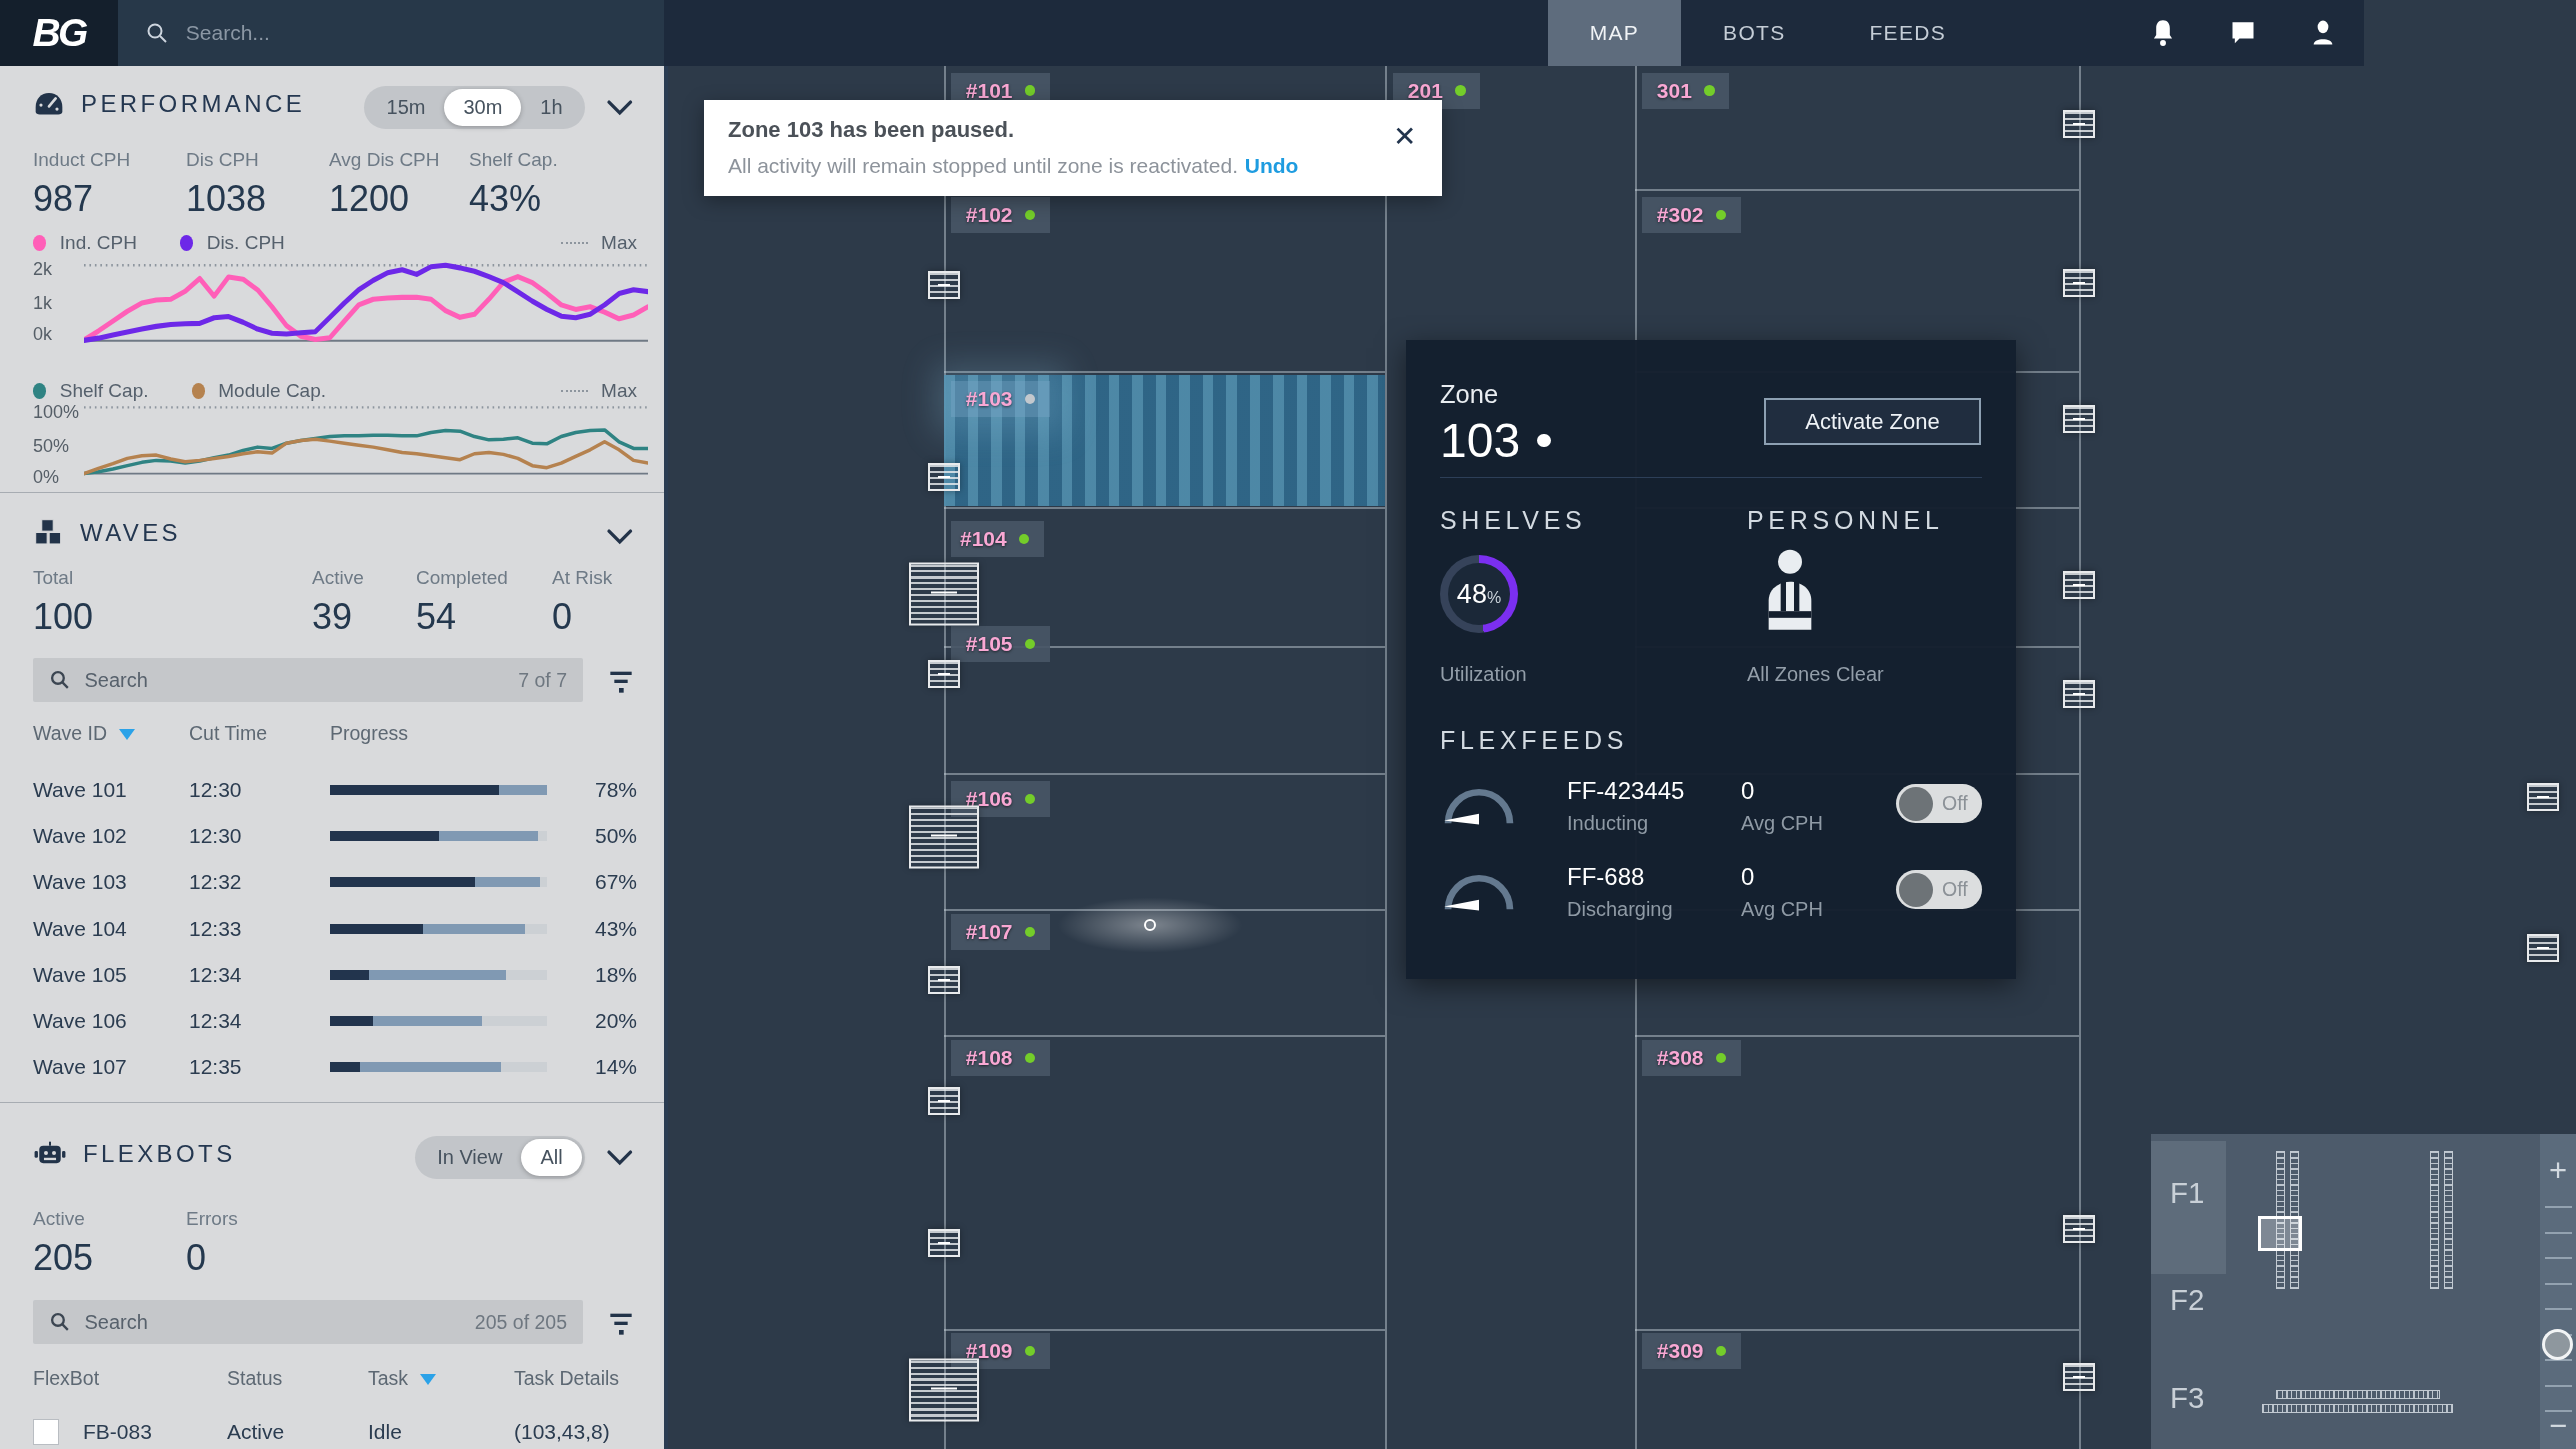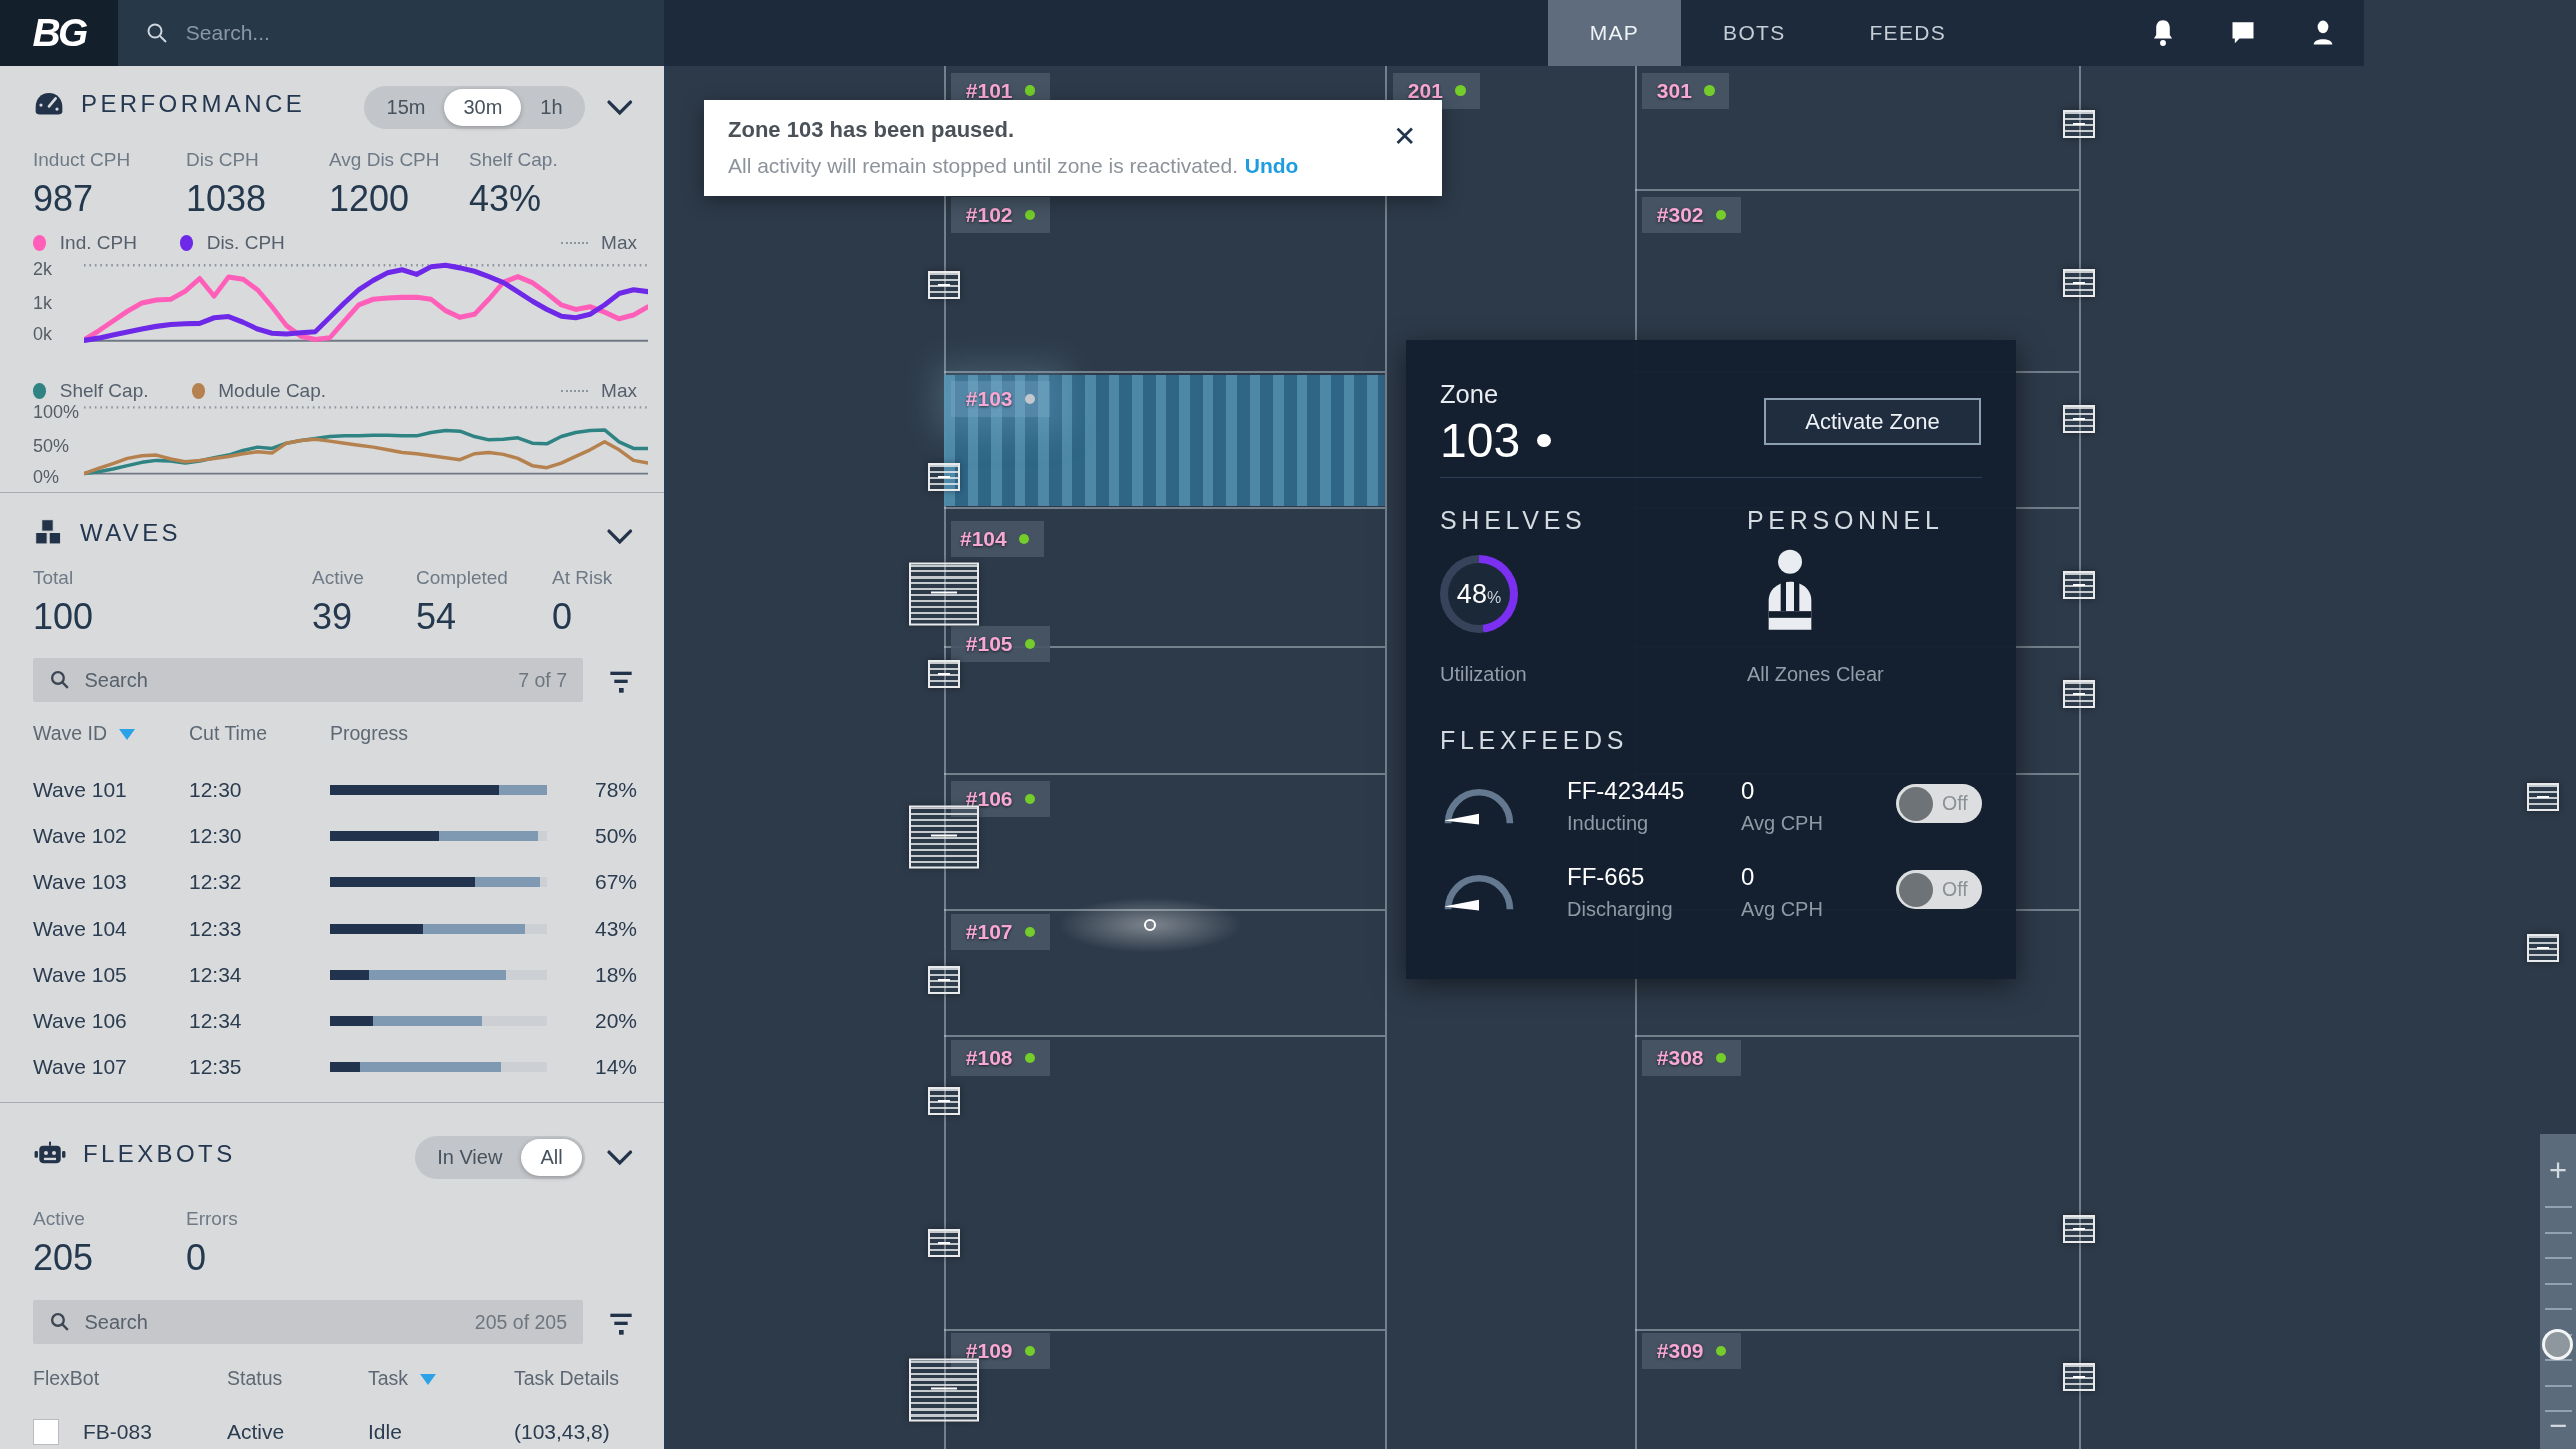--- a/index.html
+++ b/index.html
@@ -570,35 +570,54 @@
             <div class="knob"></div>
             <span class="tlabel">Off</span>
           </div>
         </div>
         <div class="feedrow" style="top: 522px;">
           <svg width="78" height="54" viewBox="0 0 116 80">
             <path d="M12 70 A46 46 0 0 1 104 70" fill="none" stroke="#64798f" stroke-width="10"></path>
             <polygon points="6,66 58,56 58,72" fill="#fff"></polygon>
           </svg>
           <div style="position: absolute; left: 127px; top: 1.3px;">
-            <div class="feed-name">FF-665</div>
+            <div class="feed-name">FF-688</div>
             <div class="feed-mode">Discharging</div>
           </div>
           <div style="position: absolute; left: 301px; top: 1.3px;">
             <div class="feed-name">0</div>
             <div class="feed-mode">Avg CPH</div>
           </div>
           <div class="toggle" style="right: 0px; top: 8px;">
             <div class="knob"></div>
             <span class="tlabel">Off</span>
           </div>
         </div>
       </div>
   </div>
 
+  <div id="minimap">
+    <div id="mm-f1cell"></div>
+    <div id="mm-floors">
+        <div class="mm-label" style="top: 42px;">F1</div>
+        <div class="mm-label" style="top: 149px;">F2</div>
+        <div class="mm-label" style="top: 247px;">F3</div>
+      </div>
+    <div class="mm-rackcol" style="left:125px">
+        <i></i>
+        <i></i>
+      </div>
+    <div class="mm-rackcol" style="left:279px">
+        <i></i>
+        <i></i>
+      </div>
+    <div id="mm-view"></div>
+    <div class="mm-hrack" style="left:125px;top:256px;width:164px"></div>
+    <div class="mm-hrack" style="left:111px;top:270px;width:191px"></div>
+  </div>
 
   <div id="zoomstrip">
     <div class="plus" style="top:19px">+</div>
     <div id="zticks">
         <div class="ztick" style="top: 72px;"></div>
         <div class="ztick" style="top: 98px;"></div>
         <div class="ztick" style="top: 123px;"></div>
         <div class="ztick" style="top: 149px;"></div>
         <div class="ztick" style="top: 174px;"></div>
         <div class="ztick" style="top: 200px;"></div>

